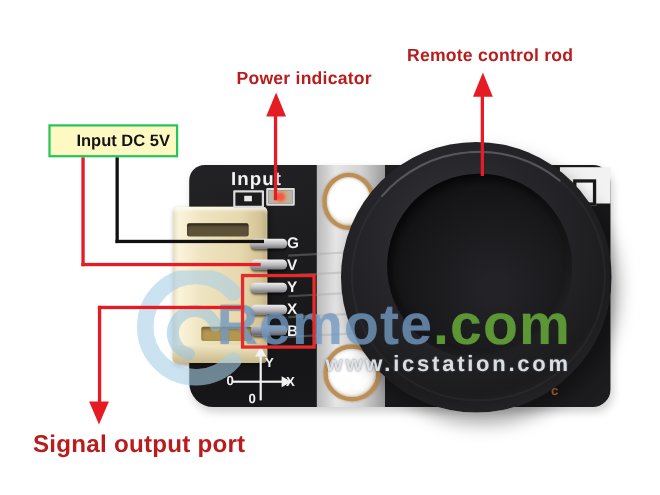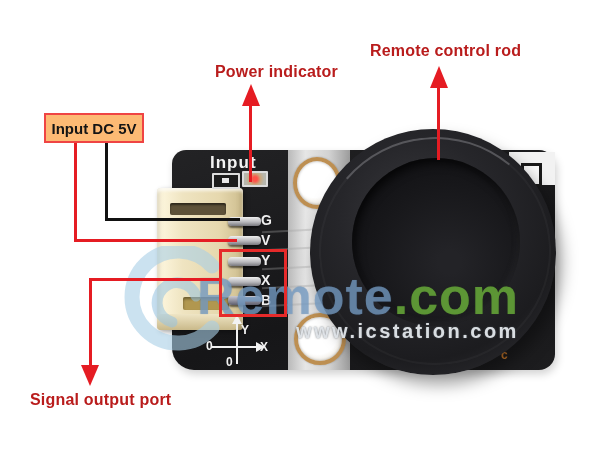--- a/index.html
+++ b/index.html
@@ -2,23 +2,23 @@
 <html><head>
 <meta charset="utf-8">
 <style>
   html,body{margin:0;padding:0;background:#fff;}
   #stage{position:relative;width:600px;height:450px;background:#ffffff;overflow:hidden;
          font-family:"Liberation Sans",sans-serif;}
   .abs{position:absolute;}
 
   
   .callout{color:#b91c1c;font-size:16px;font-weight:600;letter-spacing:.2px;z-index:40;text-align:right;}
-  .inbox{left:44px;top:113px;width:96px;height:26px;border:2px solid #ef4444;background:#fdba74;
+  .inbox{left:44px;top:113px;width:96px;height:26px;border:2px solid #22c55e;background:#fef9c3;
          display:flex;align-items:center;justify-content:center;font-size:15px;font-weight:600;
-         color:#141414;z-index:40;}
+         color:#141414;z-index:40;padding-left:18px;}
 
   
   .wire{z-index:38;}
   .red{background:#e51c23;}
   .blk{background:#111;}
   .arrow-up{width:0;height:0;border-left:9px solid transparent;border-right:9px solid transparent;
             border-bottom:22px solid #e51c23;z-index:38;}
   .arrow-down{width:0;height:0;border-left:9px solid transparent;border-right:9px solid transparent;
               border-top:21px solid #e51c23;z-index:38;}
   .redbox{left:219px;top:249px;width:62px;height:62px;border:3px solid #e62a2a;z-index:39;background:transparent;}
@@ -161,15 +161,15 @@
   </div>
   <div class="abs wire red" style="left:74px;top:139px;width:3px;height:103px;"></div>
   <div class="abs wire red" style="left:74px;top:239px;width:163px;height:3px;"></div>
   <div class="abs wire blk" style="left:105px;top:139px;width:3px;height:82px;"></div>
   <div class="abs wire blk" style="left:105px;top:218px;width:135px;height:3px;"></div>
 
   <div class="abs redbox"></div>
   <div class="abs wire red" style="left:89px;top:278px;width:133px;height:3px;"></div>
   <div class="abs wire red" style="left:89px;top:278px;width:3px;height:89px;"></div>
   <div class="abs arrow-down" style="left:81px;top:365px;"></div>
-  <div class="abs callout" style="left:30px;top:391px;font-size:16px;">Signal output port</div>
+  <div class="abs callout" style="left:30px;top:391px;font-size:22px;">Signal output port</div>
 
 </div>
 
 </body></html>

